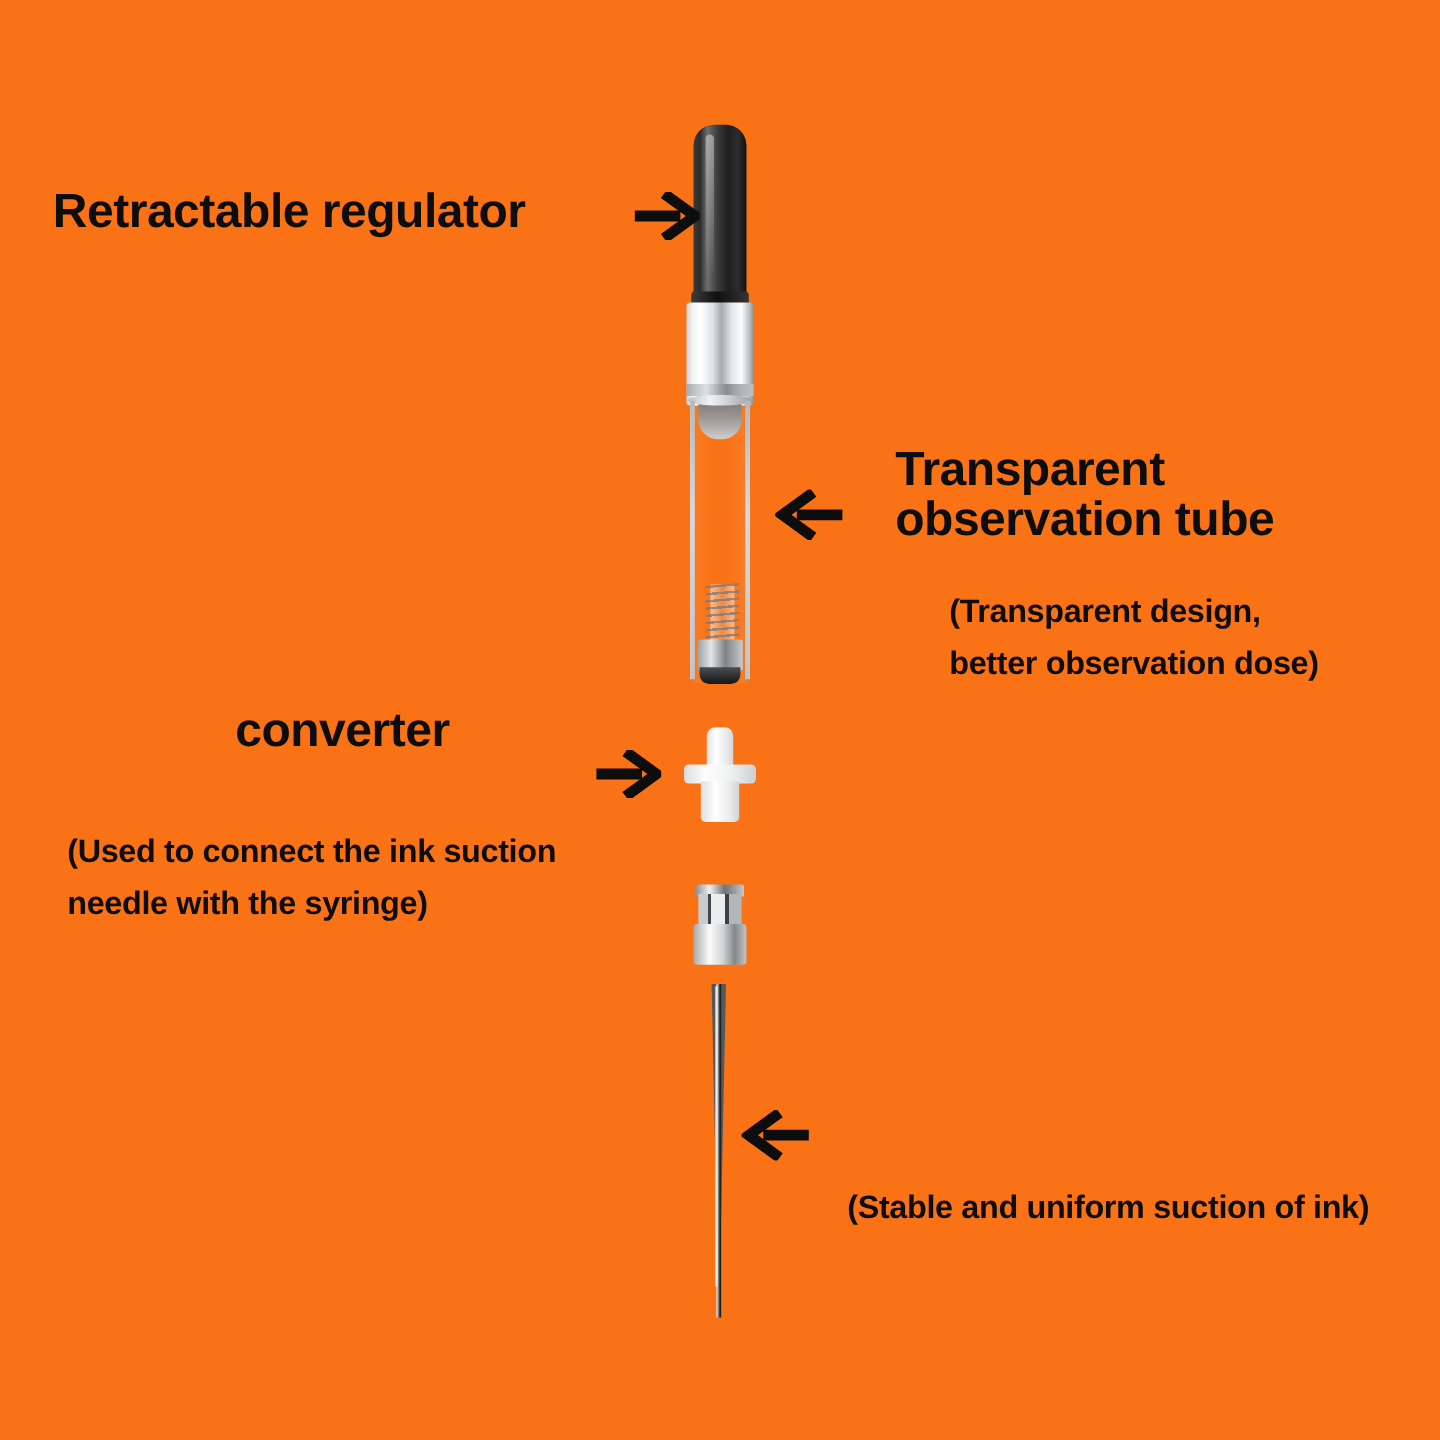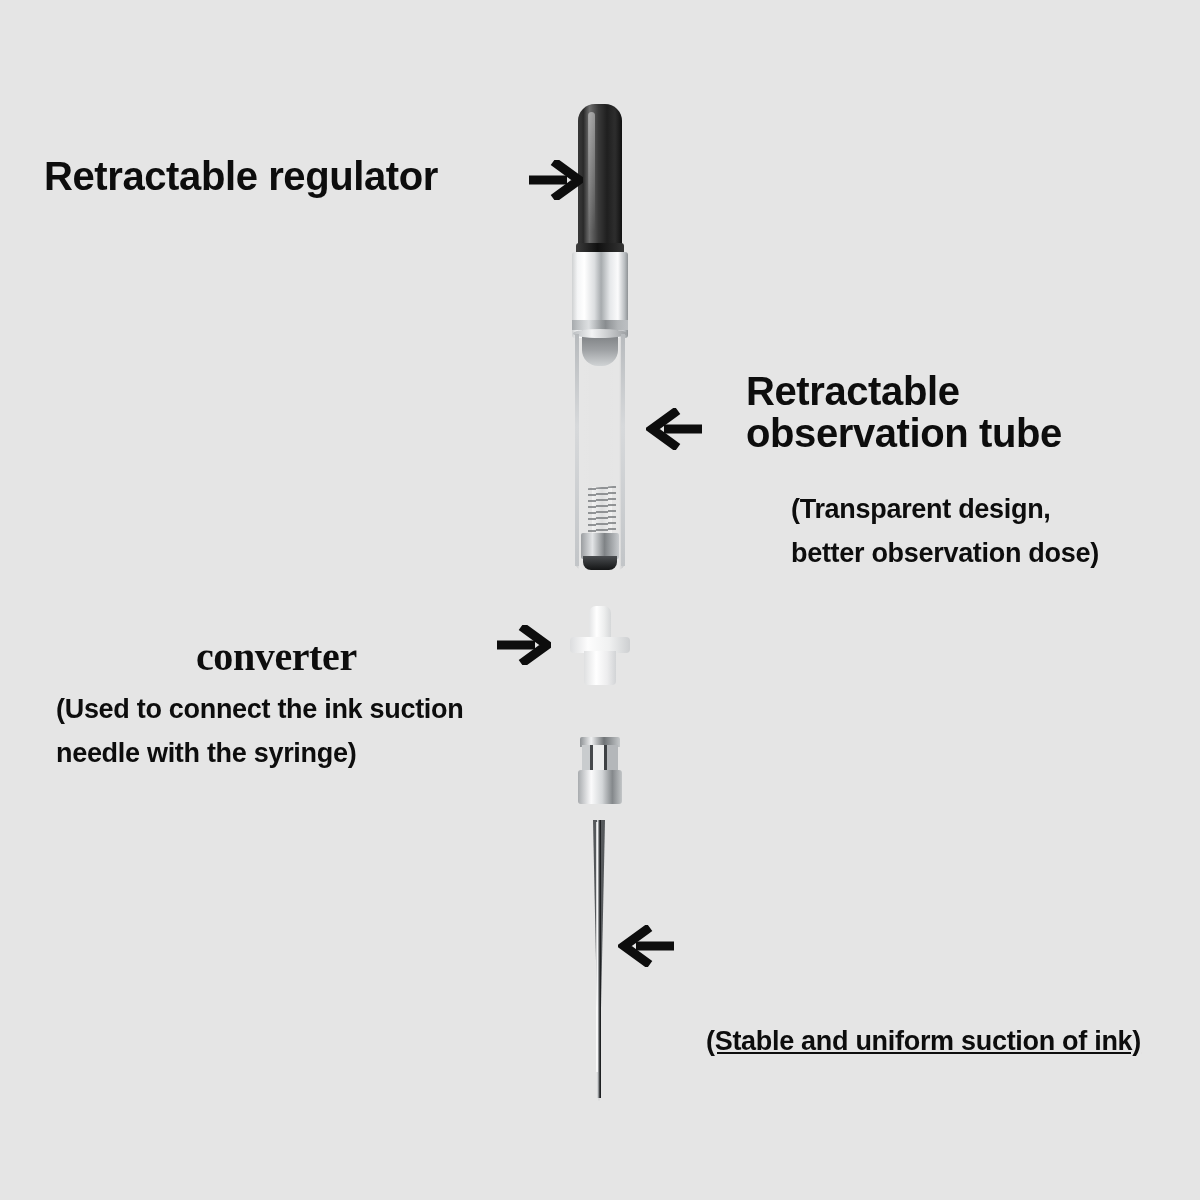--- a/index.html
+++ b/index.html
@@ -4,21 +4,21 @@
 <style>
   html, body {
     margin: 0;
     padding: 0;
     background: #ffffff;
   }
   #page {
     position: relative;
     width: 1200px;
     height: 1200px;
-    background: #e5e5e5;
+    background: #f97316;
     overflow: hidden;
     font-family: "Liberation Sans", sans-serif;
     color: #111111;
   }
 
   
   .label-title {
     position: absolute;
     font-size: 40px;
     font-weight: 600;
@@ -366,41 +366,41 @@
   </div>
 
 
   <div class="arrow" style="left:646px; top:408px;">
     <svg width="58" height="42" viewBox="0 0 58 42">
       <path d="M56 21 H18" stroke="#0d0d0d" stroke-width="9" fill="none"></path>
       <path d="M28 5 L6 21 L28 37" stroke="#0d0d0d" stroke-width="9" fill="none" stroke-linecap="square" stroke-linejoin="miter"></path>
     </svg>
   </div>
 
-  <div class="label-title two-line" style="left:746px; top:370px;">Retractable
+  <div class="label-title two-line" style="left:746px; top:370px;">Transparent
 observation tube</div>
 
   <div class="label-sub two-line" style="left:766px; top:488px;margin-left:25px;">(Transparent design,
 better observation dose)</div>
 
-  <div class="label-title" style="left:196px; top:636px;font-family:Liberation Serif, serif;">converter</div>
+  <div class="label-title" style="left:196px; top:588px;">converter</div>
 
   <div class="arrow" style="left:495px; top:625px;">
     <svg width="56" height="40" viewBox="0 0 56 40">
       <path d="M2 20 H40" stroke="#0d0d0d" stroke-width="9" fill="none"></path>
       <path d="M30 4 L52 20 L30 36" stroke="#0d0d0d" stroke-width="9" fill="none" stroke-linecap="square" stroke-linejoin="miter"></path>
     </svg>
   </div>
 
   <div class="label-sub two-line" style="left:56px; top:688px;">(Used to connect the ink suction
 needle with the syringe)</div>
 
   <div class="arrow" style="left:618px; top:925px;">
     <svg width="58" height="42" viewBox="0 0 58 42">
       <path d="M56 21 H18" stroke="#0d0d0d" stroke-width="9" fill="none"></path>
       <path d="M28 5 L6 21 L28 37" stroke="#0d0d0d" stroke-width="9" fill="none" stroke-linecap="square" stroke-linejoin="miter"></path>
     </svg>
   </div>
 
 
-  <div class="label-sub" style="left:706px; top:1020px;text-decoration:underline;">(Stable and uniform suction of ink)</div>
+  <div class="label-sub" style="left:706px; top:985px;">(Stable and uniform suction of ink)</div>
 
 </div>
 
 </body></html>

